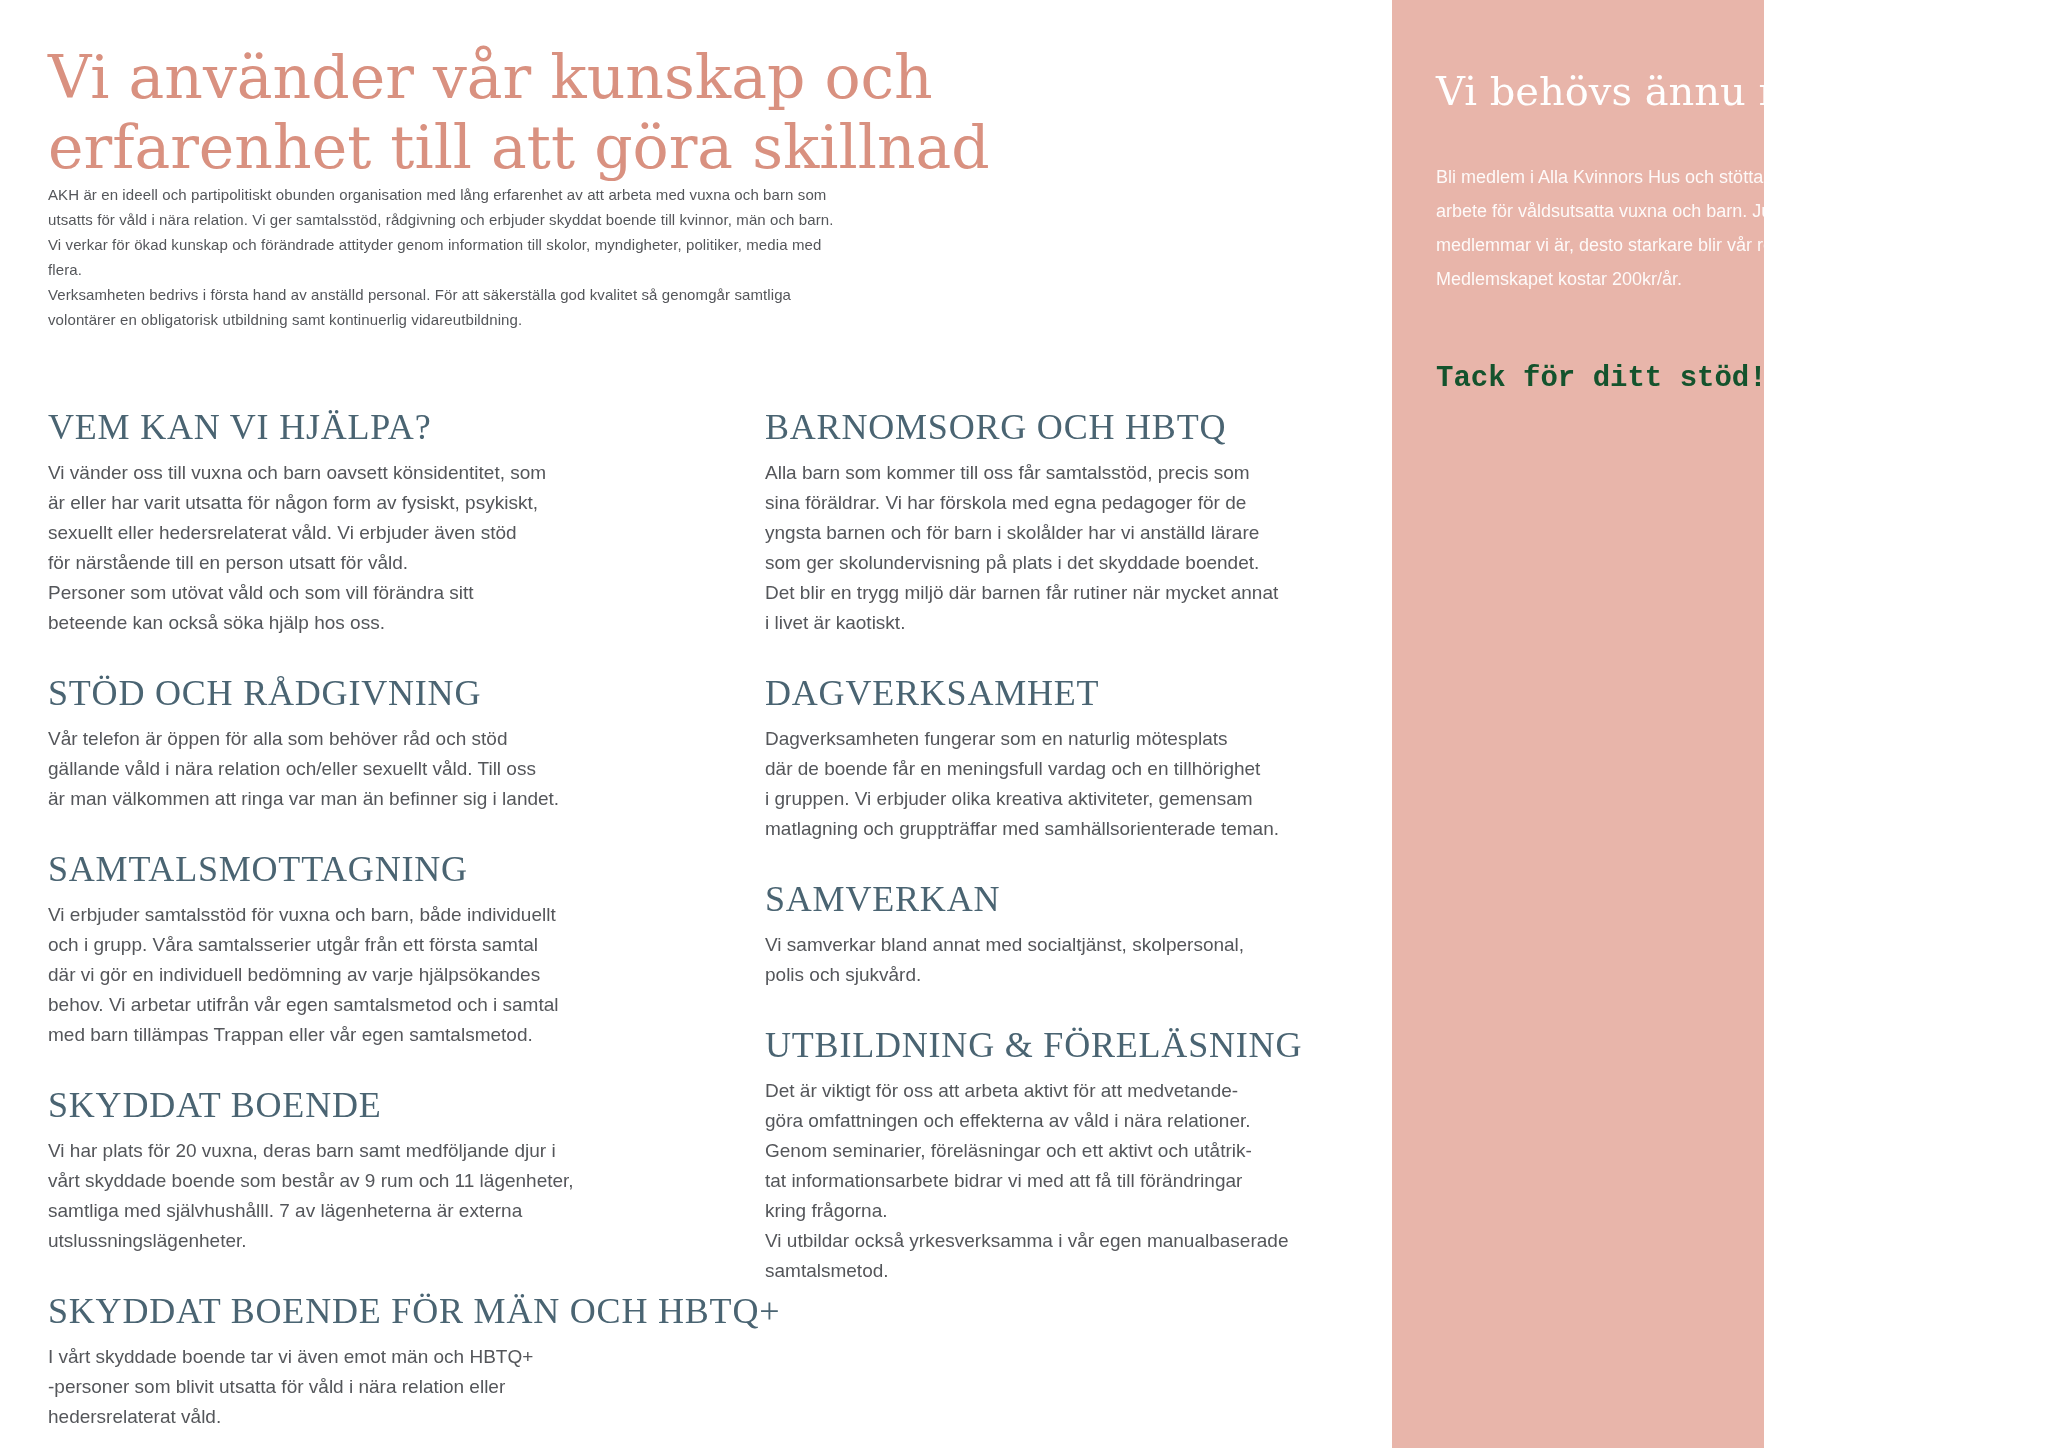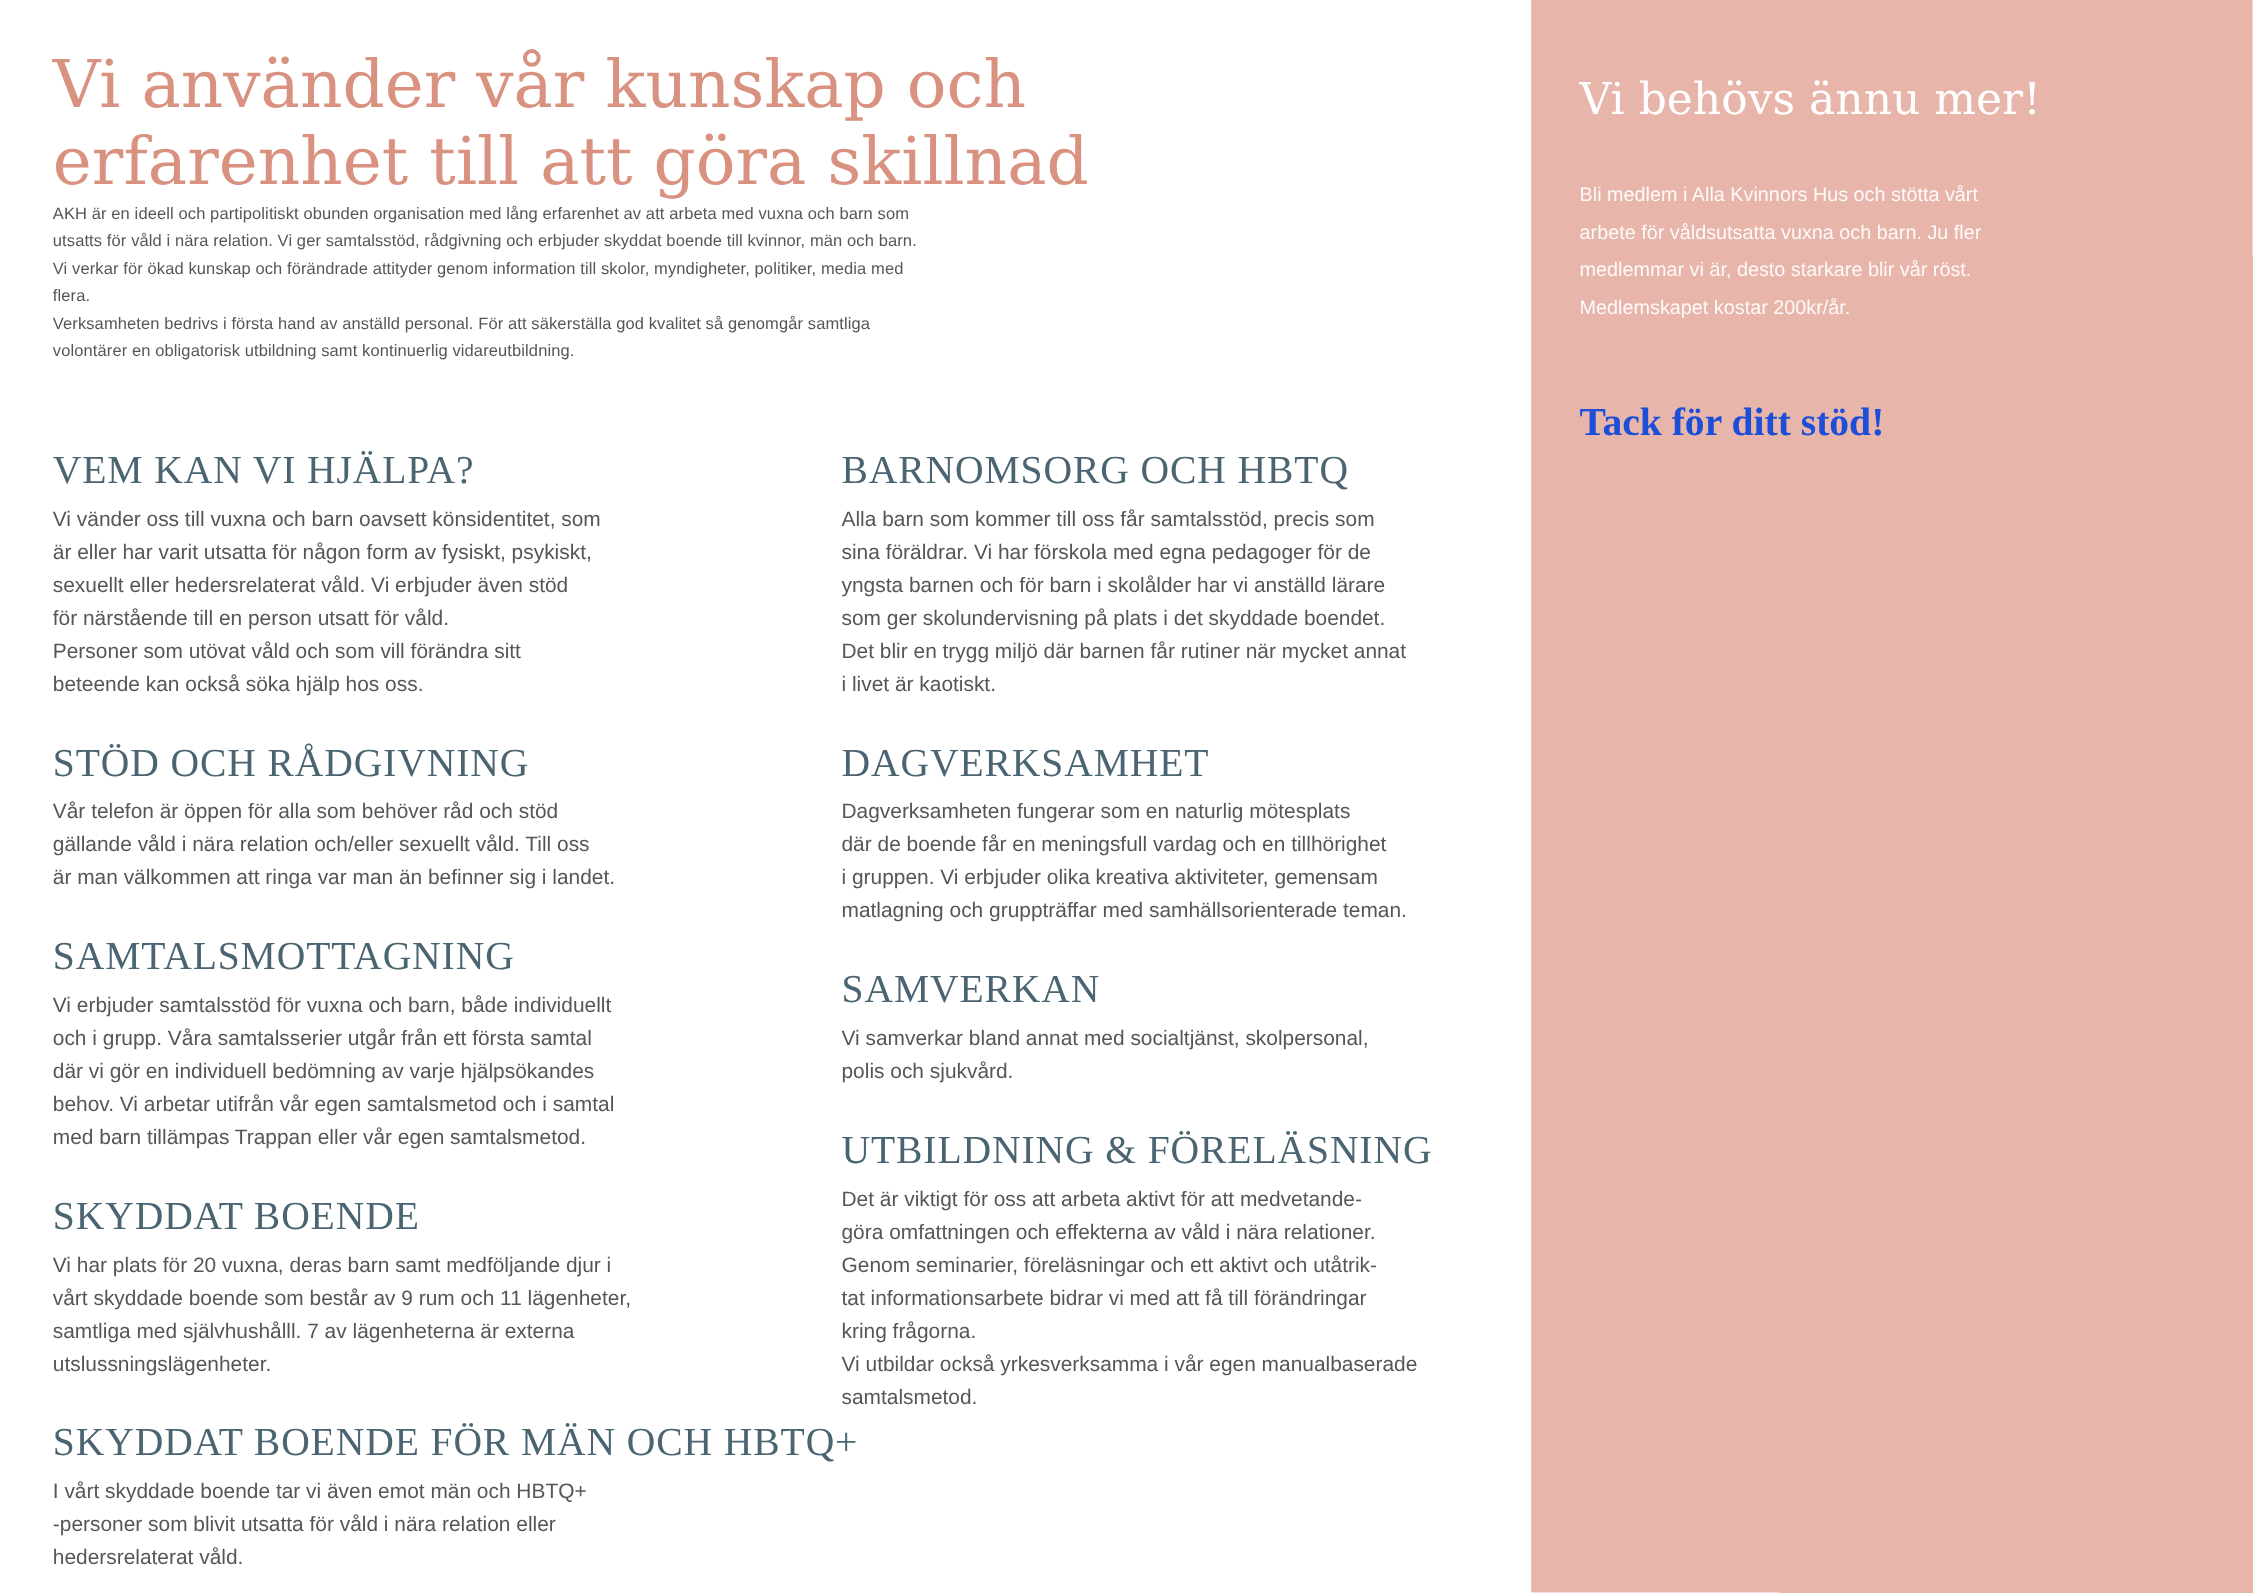--- a/index.html
+++ b/index.html
@@ -1,19 +1,19 @@
 <!DOCTYPE html>
 <html lang="sv" style="--title-salmon: #d99180; --panel-pink: #e8b5aa; --heading-slate: #4a6472; --body-gray: #54565a; --panel-text: #ffffff; --photo-dark: #171310;"><head>
 <meta charset="utf-8">
 <style>
   * { margin:0; padding:0; box-sizing:border-box; }
   html,body { background:#ffffff; }
   .page {
     position:relative;
-    width:2048px; height:1448px;
+    width:1764px; height:1448px;
     background:#ffffff;
     display:flex;
     overflow:hidden;
     font-family:"Liberation Sans", sans-serif;
   }
   
   .main {
     flex:0 0 1392px;
     width:1392px;
     padding:42px 56px 0 48px;
@@ -95,24 +95,24 @@
   }
   .contact { margin-top:14px; }
   .contact .line {
     font-size:21px;
     line-height:34px;
     color:rgba(255,255,255,0.93);
   }
   .contact .b { font-weight:bold; color:#ffffff; }
   .thanks {
     margin-top:66px;
-    font-family:Liberation Serif, serif;
+    font-family:Liberation Mono, monospace;
     font-weight:bold;
-    font-size:36px;
-    color:#1d4ed8;
+    font-size:29px;
+    color:#14532d;
   }
 </style>
 </head>
 <body>
 
 <div class="page">
 
   <div class="main">
     <h1 class="title">Vi använder vår kunskap och
 erfarenhet till att göra skillnad</h1>

